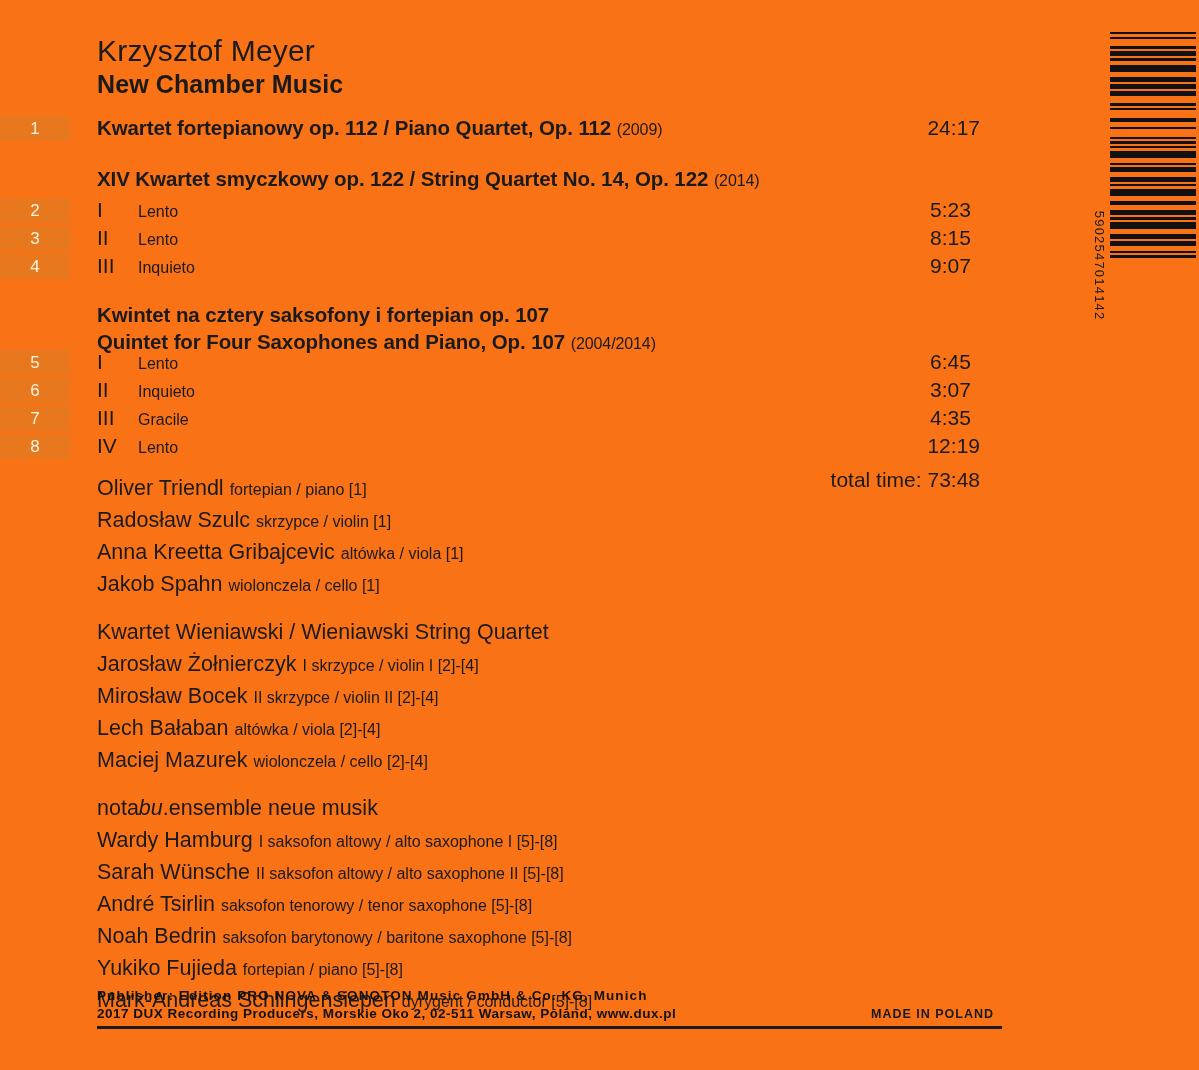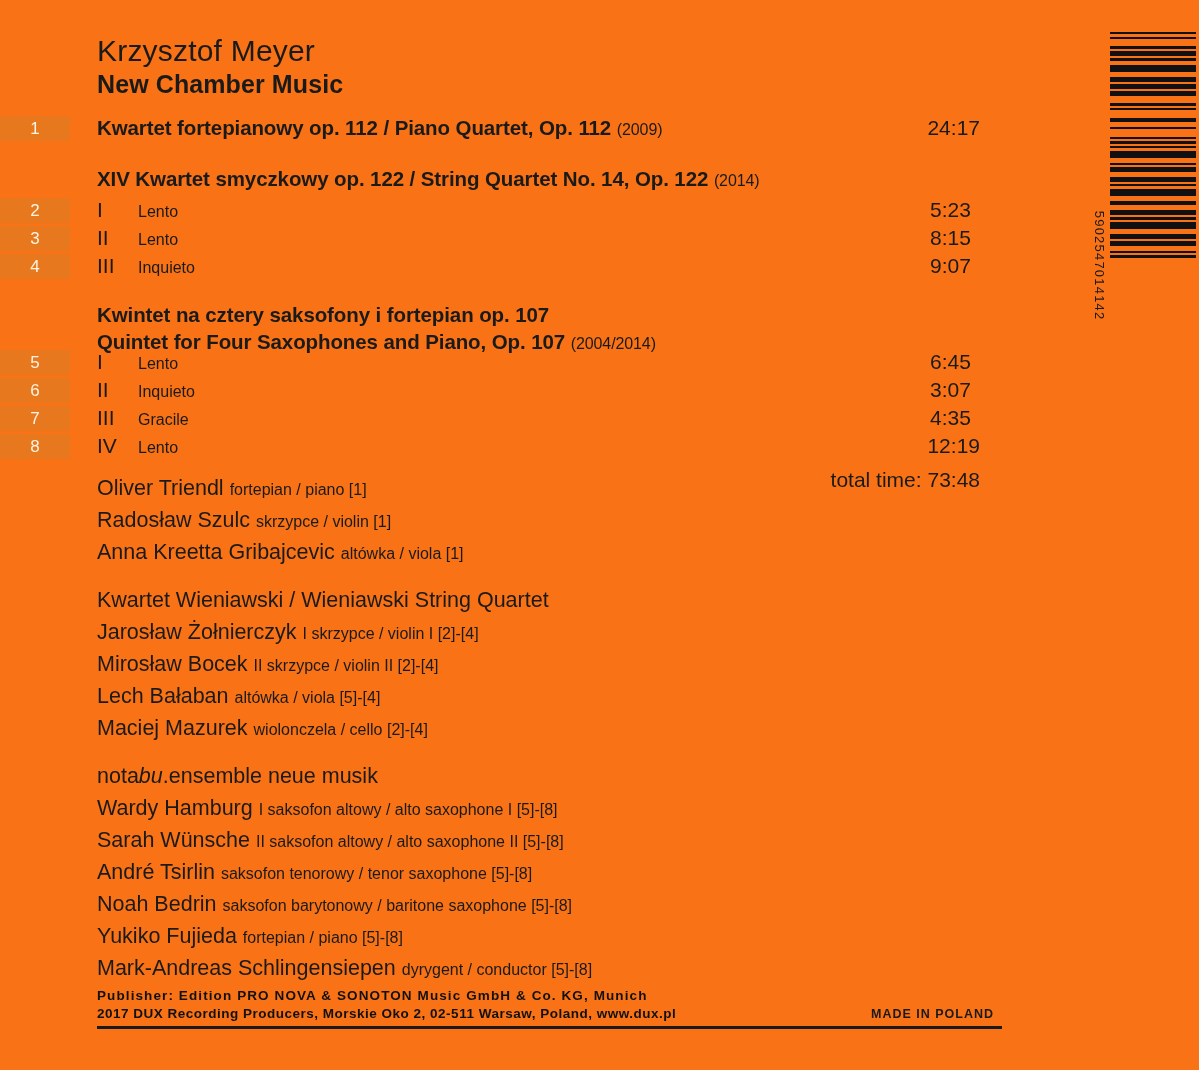--- a/index.html
+++ b/index.html
@@ -200,37 +200,41 @@
           <span class="role">fortepian / piano [1]</span>
         </div>
         <div class="pline">
           <span>Radosław Szulc</span>
           <span class="role">skrzypce / violin [1]</span>
         </div>
         <div class="pline">
           <span>Anna Kreetta Gribajcevic</span>
           <span class="role">altówka / viola [1]</span>
         </div>
+        <div class="pline">
+          <span>Jakob Spahn</span>
+          <span class="role">wiolonczela / cello [1]</span>
+        </div>
       </div>
 
       <div class="grpgap"></div>
 
       <div>
         <div class="pline">Kwartet Wieniawski / Wieniawski String Quartet</div>
         <div class="pline">
           <span>Jarosław Żołnierczyk</span>
           <span class="role">I skrzypce / violin I [2]-[4]</span>
         </div>
         <div class="pline">
           <span>Mirosław Bocek</span>
           <span class="role">II skrzypce / violin II [2]-[4]</span>
         </div>
         <div class="pline">
           <span>Lech Bałaban</span>
-          <span class="role">altówka / viola [5]-[4]</span>
+          <span class="role">altówka / viola [2]-[4]</span>
         </div>
         <div class="pline">
           <span>Maciej Mazurek</span>
           <span class="role">wiolonczela / cello [2]-[4]</span>
         </div>
       </div>
 
       <div class="grpgap"></div>
 
       <div>

